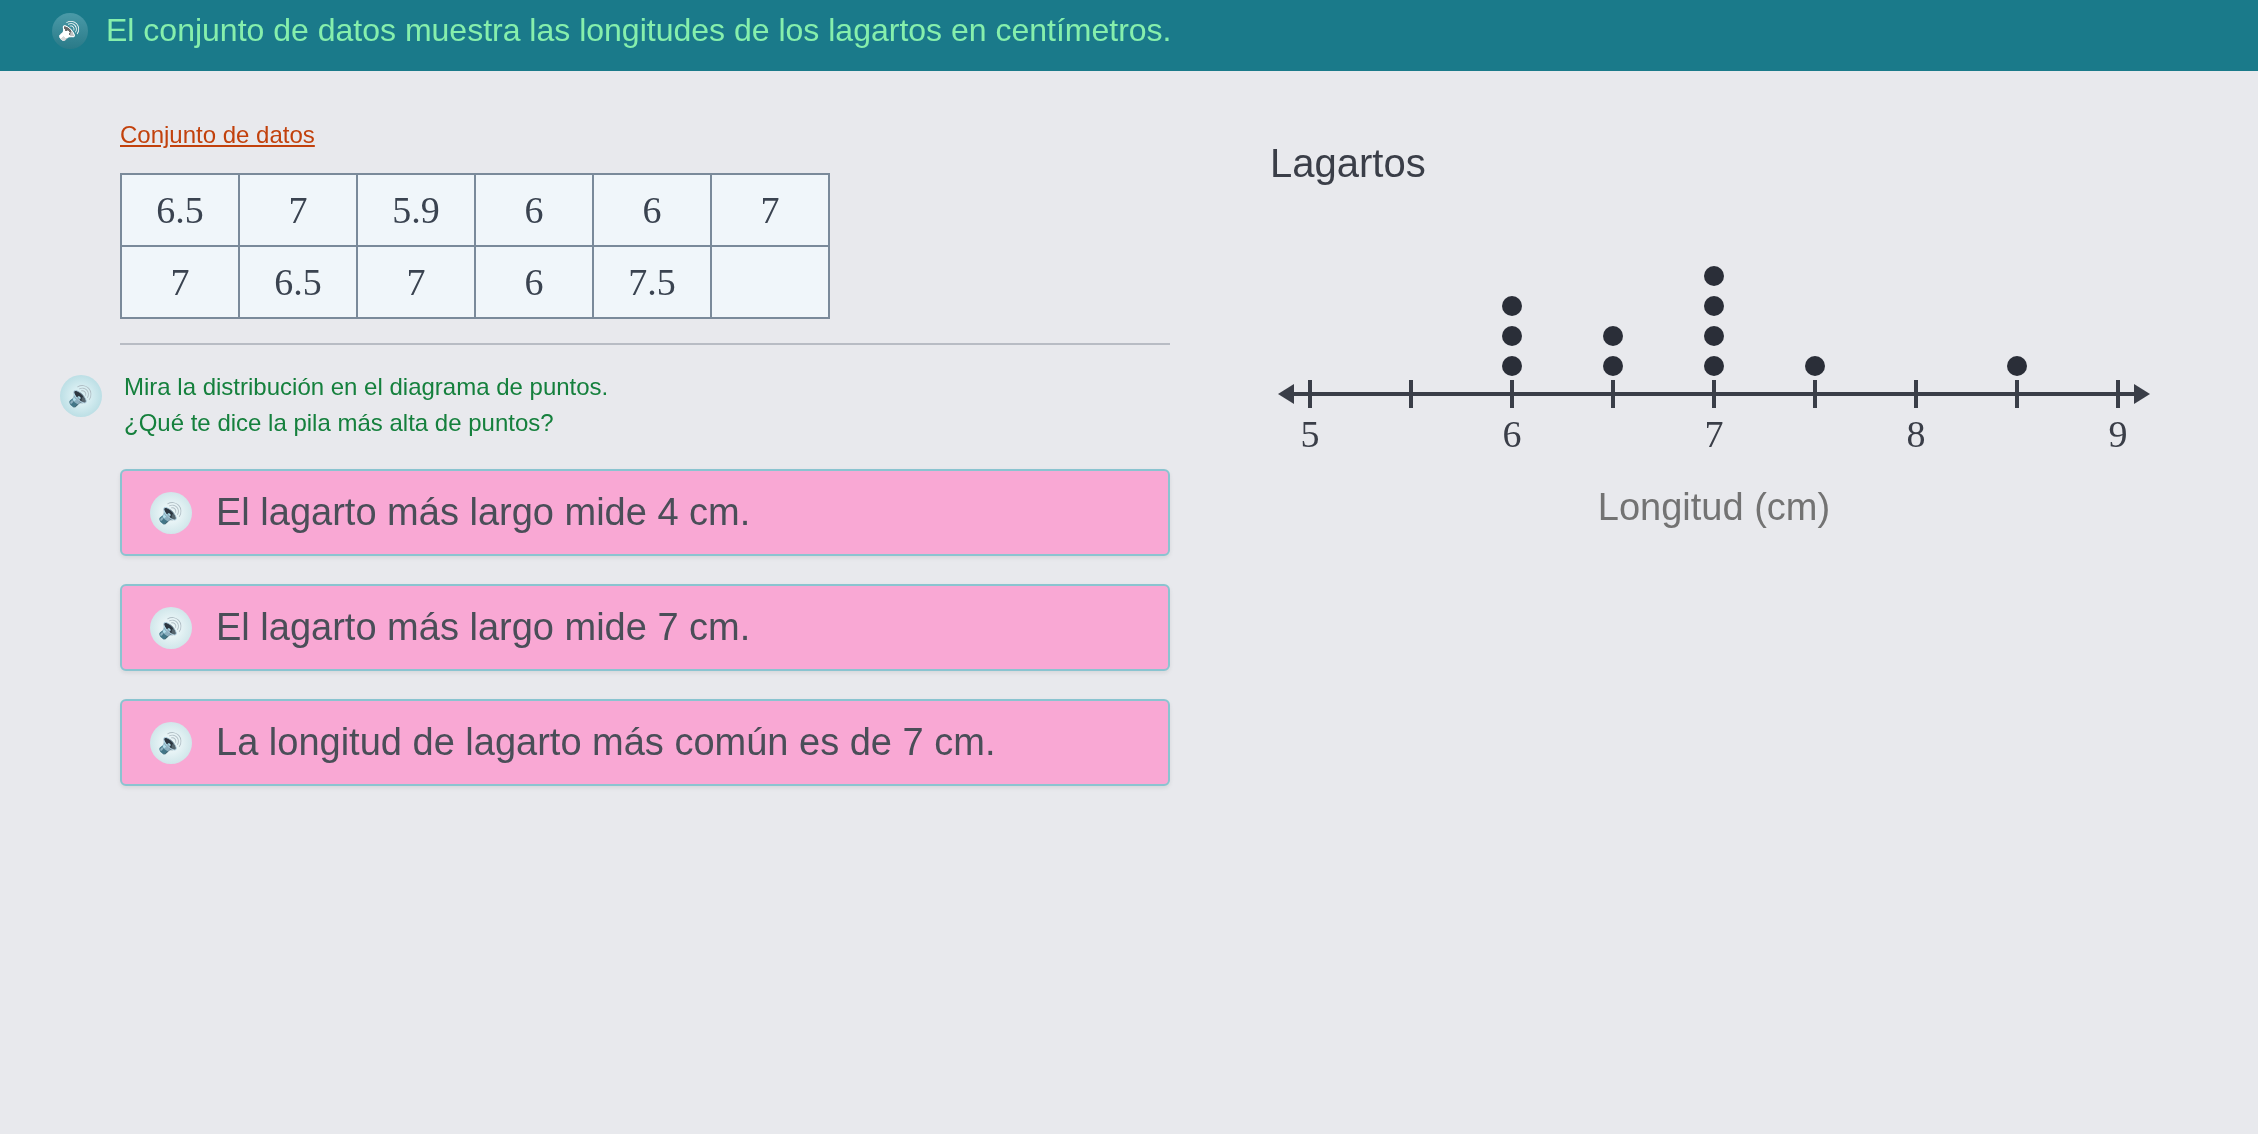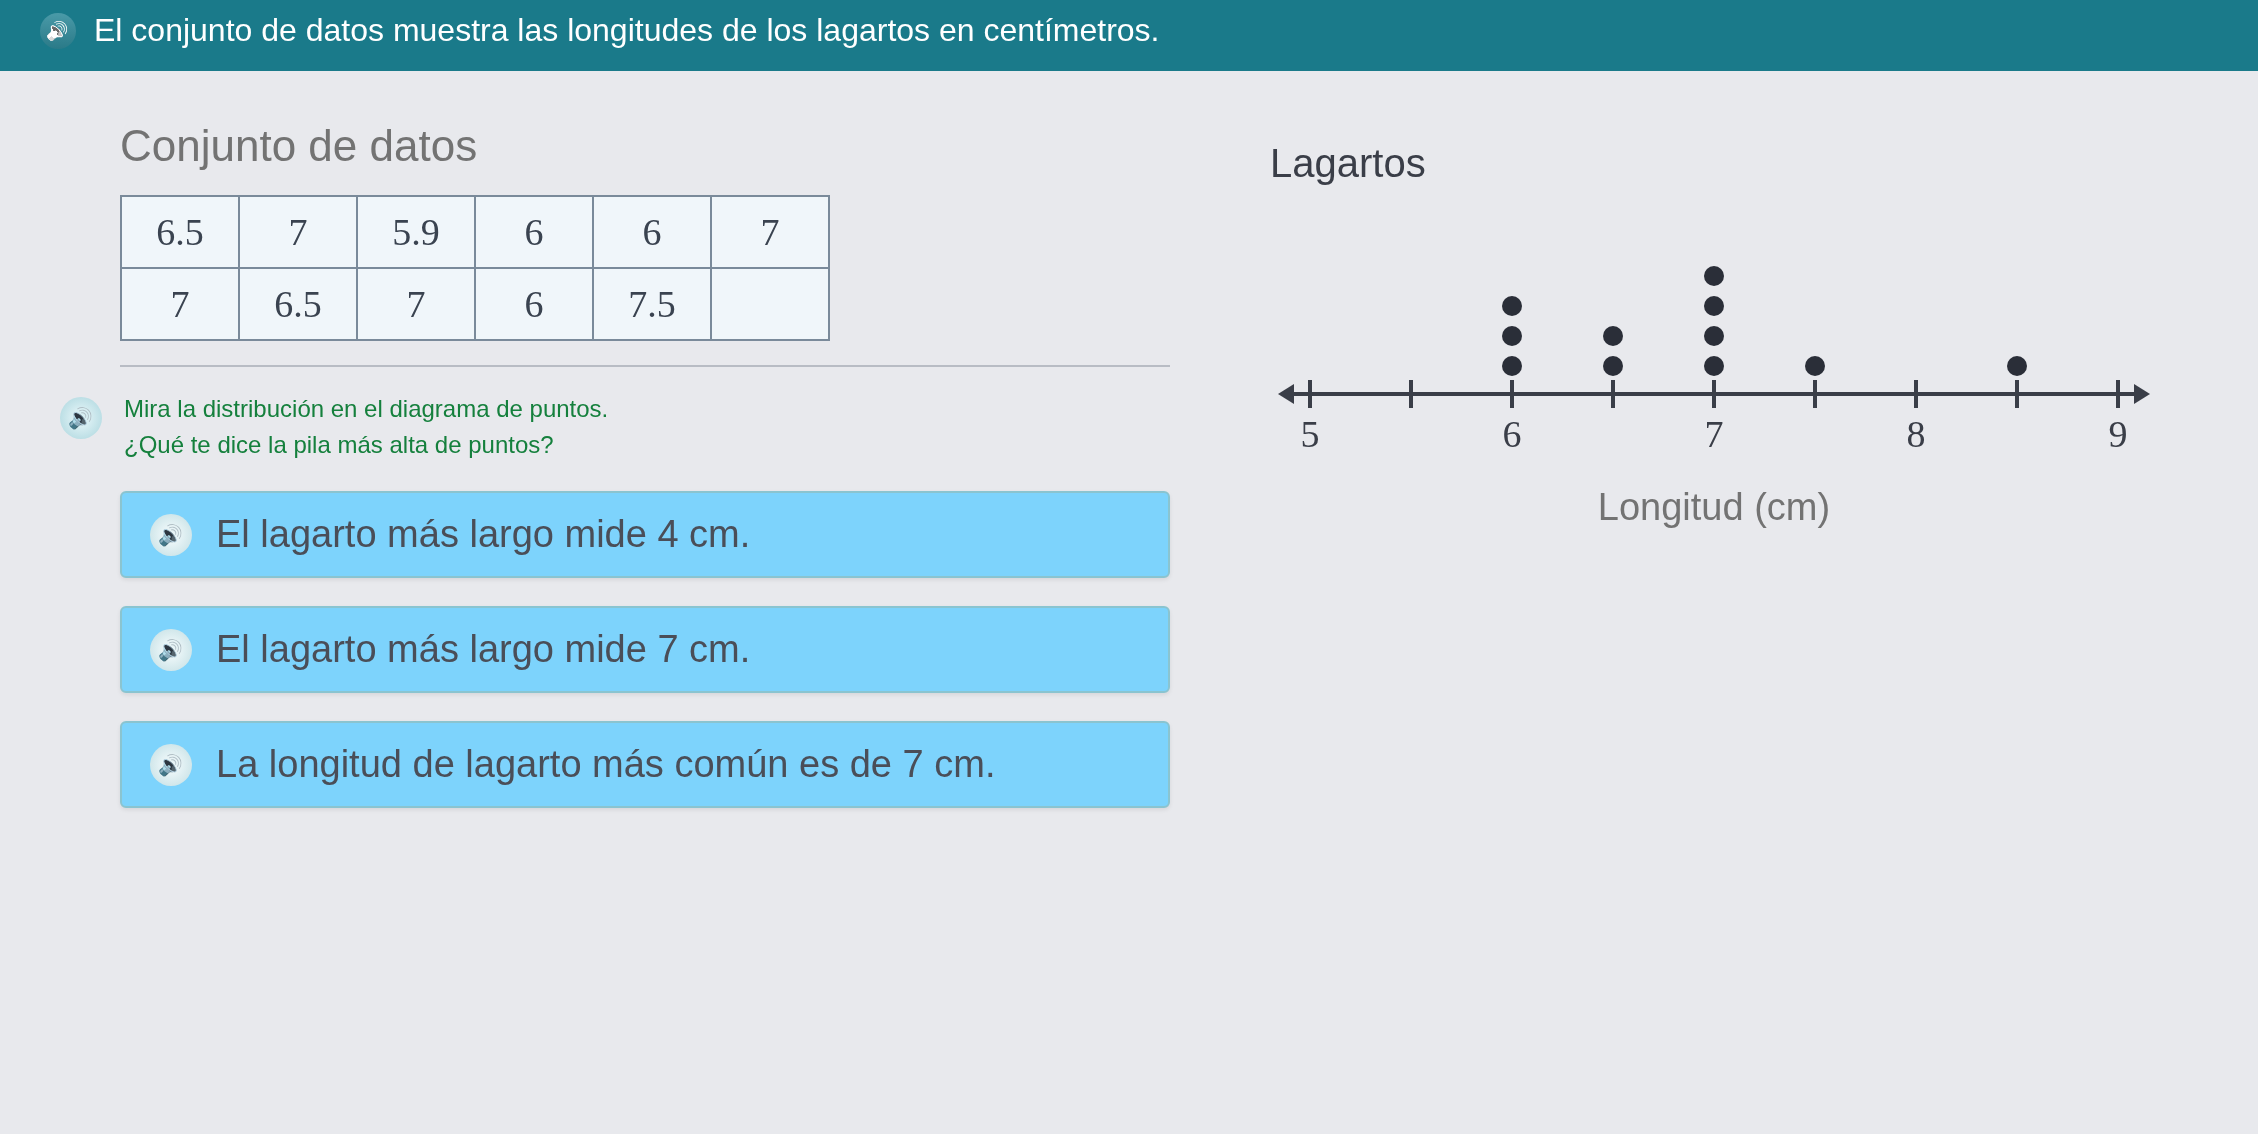--- a/index.html
+++ b/index.html
@@ -9,22 +9,22 @@
     }
     body {
       font-family: -apple-system, BlinkMacSystemFont, 'Segoe UI', Arial, sans-serif;
       background: #e8e9ed;
       width: 2258px;
       height: 1134px;
       overflow: hidden;
     }
     .header-bar {
       background: #1a7a8a;
-      color: #ffffff;
-      padding: 12px 40px 22px 40px;
+      color: #86efac;
+      padding: 12px 40px 22px 52px;
       display: flex;
       align-items: center;
       font-size: 32px;
     }
     .audio-icon {
       width: 36px;
       height: 36px;
       border-radius: 50%;
       background: linear-gradient(to bottom, #4a9aa8, #2a7a88);
       margin-right: 18px;
@@ -45,23 +45,24 @@
       display: flex;
       gap: 60px;
     }
     .left-column {
       flex: 0 0 1050px;
     }
     .right-column {
       flex: 1;
     }
     .section-label {
-      color: #737373;
-      font-size: 44px;
+      color: #c2410c;
+      font-size: 24px;
       margin-bottom: 24px;
+      text-decoration: underline;
     }
     .data-table {
       border-collapse: collapse;
       margin-bottom: 24px;
     }
     .data-table td {
       border: 2px solid #7a8a9a;
       background: #f0f6fa;
       color: #3a4350;
       font-family: 'Times New Roman', serif;
@@ -108,21 +109,21 @@
     }
     .answer-options {
       display: flex;
       flex-direction: column;
       gap: 28px;
       margin-top: 10px;
     }
     .answer-button {
       display: flex;
       align-items: center;
-      background: #7dd3fc;
+      background: #f9a8d4;
       border: 2px solid #8ac4d0;
       border-radius: 6px;
       padding: 20px 28px;
       cursor: pointer;
       box-shadow: 0 2px 4px rgba(0,0,0,0.08);
     }
     .ans-audio-icon {
       width: 42px;
       height: 42px;
       border-radius: 50%;

